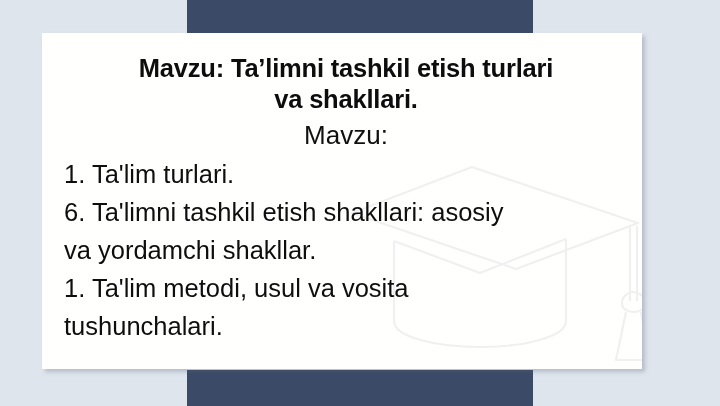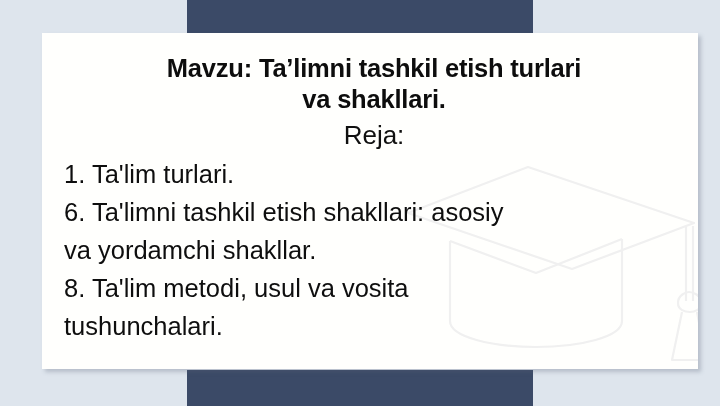--- a/index.html
+++ b/index.html
@@ -35,21 +35,21 @@
     top: 370px;
     width: 346px;
     height: 38px;
   }
 
   
   .card {
     position: absolute;
     left: 42px;
     top: 33px;
-    width: 656px;
+    width: 600px;
     height: 336px;
     background: #fffffd;
     box-shadow: 3px 3px 4px rgba(90, 100, 120, 0.30);
     overflow: hidden;
   }
 
   
   .watermark {
     position: absolute;
     right: -8px;
@@ -136,25 +136,25 @@
 
           <path d="M276 151 L266 199 L300 199 L291 151"></path>
         </g>
       </svg>
     </div>
 
     <div class="content">
       <h1 class="title">Mavzu: Ta’limni tashkil etish turlari
 va shakllari.</h1>
 
-      <div class="reja">Reja:</div>
+      <div class="reja">Mavzu:</div>
 
       <ol class="plan-list">
         <li class="plan-item">1. Ta'lim turlari.</li>
         <li class="plan-item">6. Ta'limni tashkil etish shakllari: asosiy
 va yordamchi shakllar.</li>
-        <li class="plan-item">8. Ta'lim metodi, usul va vosita
+        <li class="plan-item">1. Ta'lim metodi, usul va vosita
 tushunchalari.</li>
       </ol>
     </div>
 
   </div>
 </div>
 
 </body></html>

